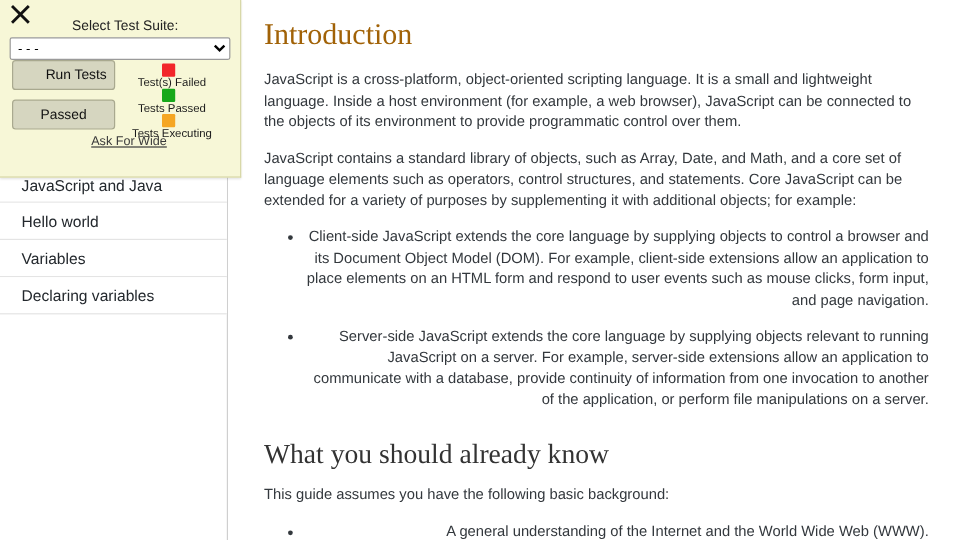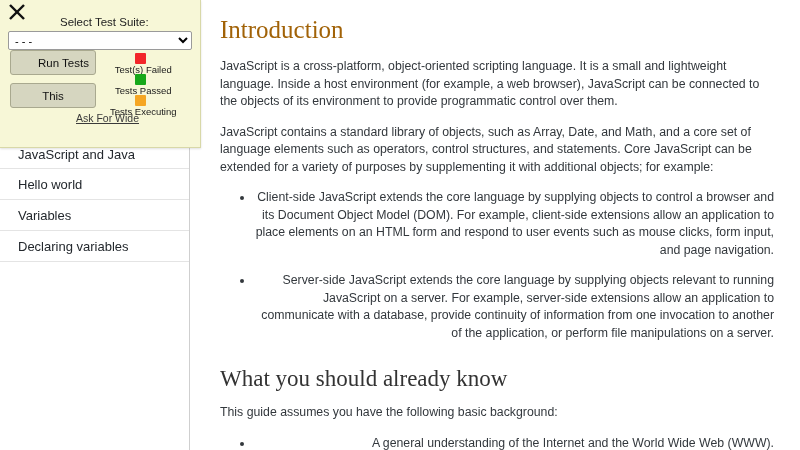--- a/index.html
+++ b/index.html
@@ -258,21 +258,21 @@
       </svg>
     </div>
 
     <div class="suite-label">Select Test Suite:</div>
 
     <select class="suite-select">
       <option>- - -</option>
     </select>
 
     <button class="btn btn-run">Run Tests</button>
-    <button class="btn btn-tests">This</button>
+    <button class="btn btn-tests">Passed</button>
 
     <div class="legend">
       <div class="legend-row">
         <span class="swatch" style="background:#f2262a"></span>
         <span>Test(s) Failed</span>
       </div>
       <div class="legend-row">
         <span class="swatch" style="background:#17a81a"></span>
         <span>Tests Passed</span>
       </div>

